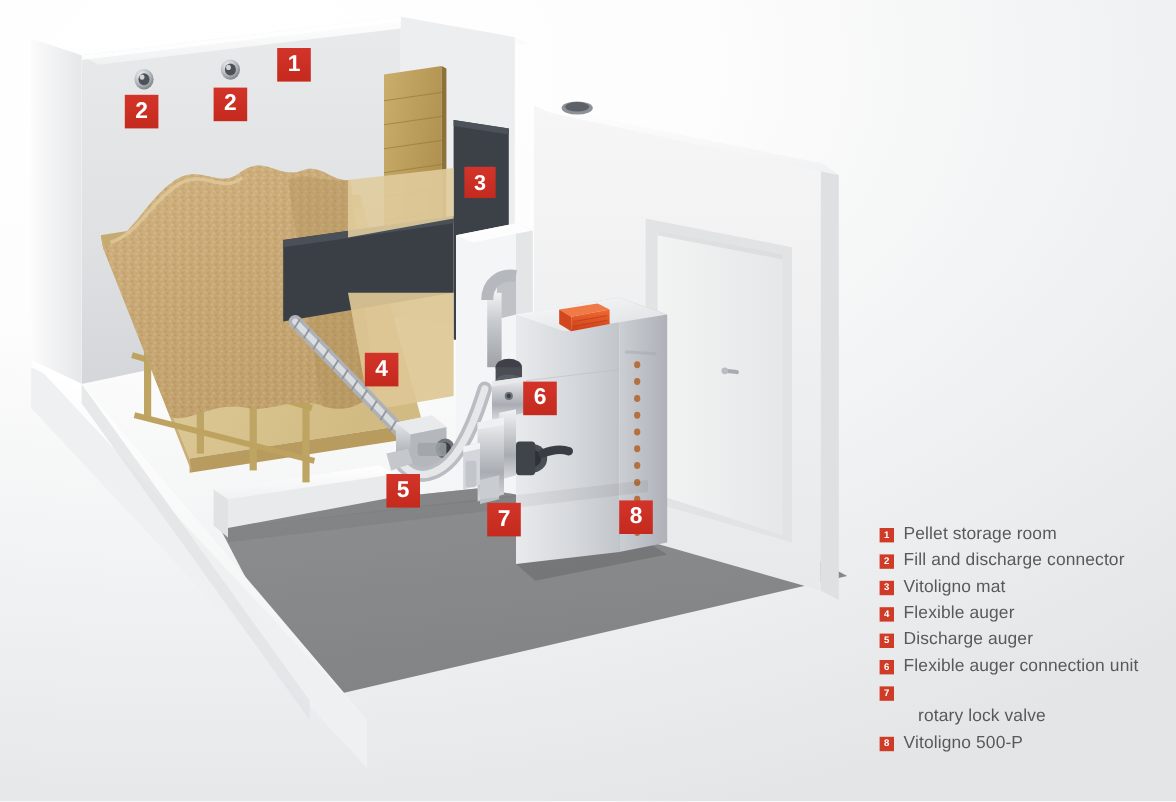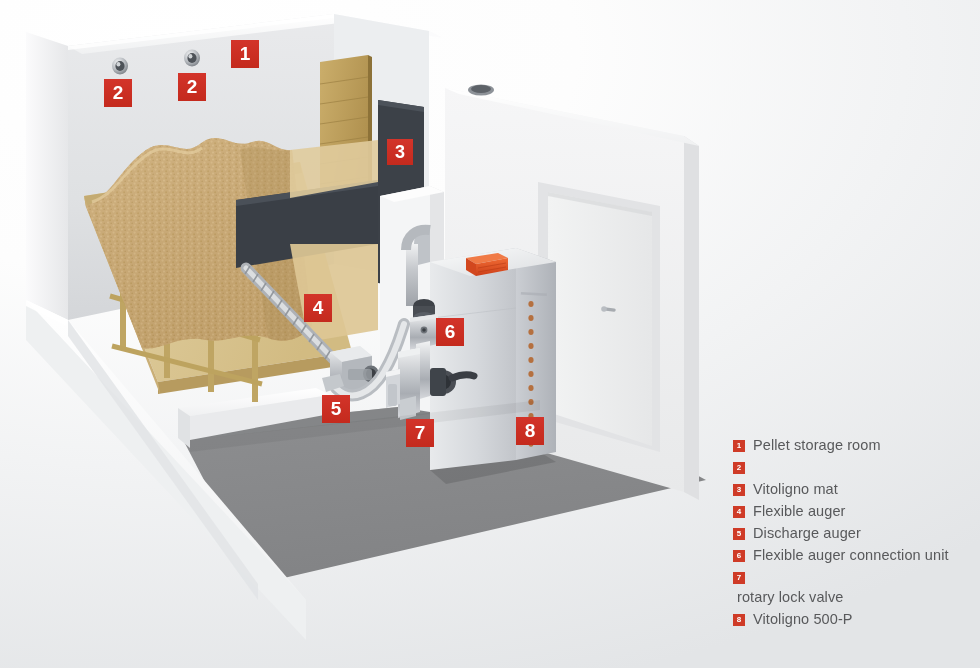--- a/index.html
+++ b/index.html
@@ -63,21 +63,21 @@
   }
   .legend-text {
     font-size:14.5px;
     line-height:19px;
     color:#58595b;
     font-family:"Liberation Sans", sans-serif;
     letter-spacing:0.1px;
     text-align:center;
   }
   .legend-text.cont {
-    margin-left:4px;
+    margin-left:32px;
   }
   .legend-row.continuation { margin-top:-2px; }
 </style>
 </head>
 <body>
 
 <div id="root">
 
   <div id="scene">
     <svg viewBox="0 0 720 668" xmlns="http://www.w3.org/2000/svg">
@@ -456,20 +456,21 @@
 
   <div id="legend">
 
     <div class="legend-row">
       <span class="legend-badge">1</span>
       <span class="legend-text">Pellet storage room</span>
     </div>
 
     <div class="legend-row">
       <span class="legend-badge">2</span>
+      <span class="legend-text">Fill and discharge connector</span>
     </div>
 
     <div class="legend-row">
       <span class="legend-badge">3</span>
       <span class="legend-text">Vitoligno mat</span>
     </div>
 
     <div class="legend-row">
       <span class="legend-badge">4</span>
       <span class="legend-text">Flexible auger</span>

